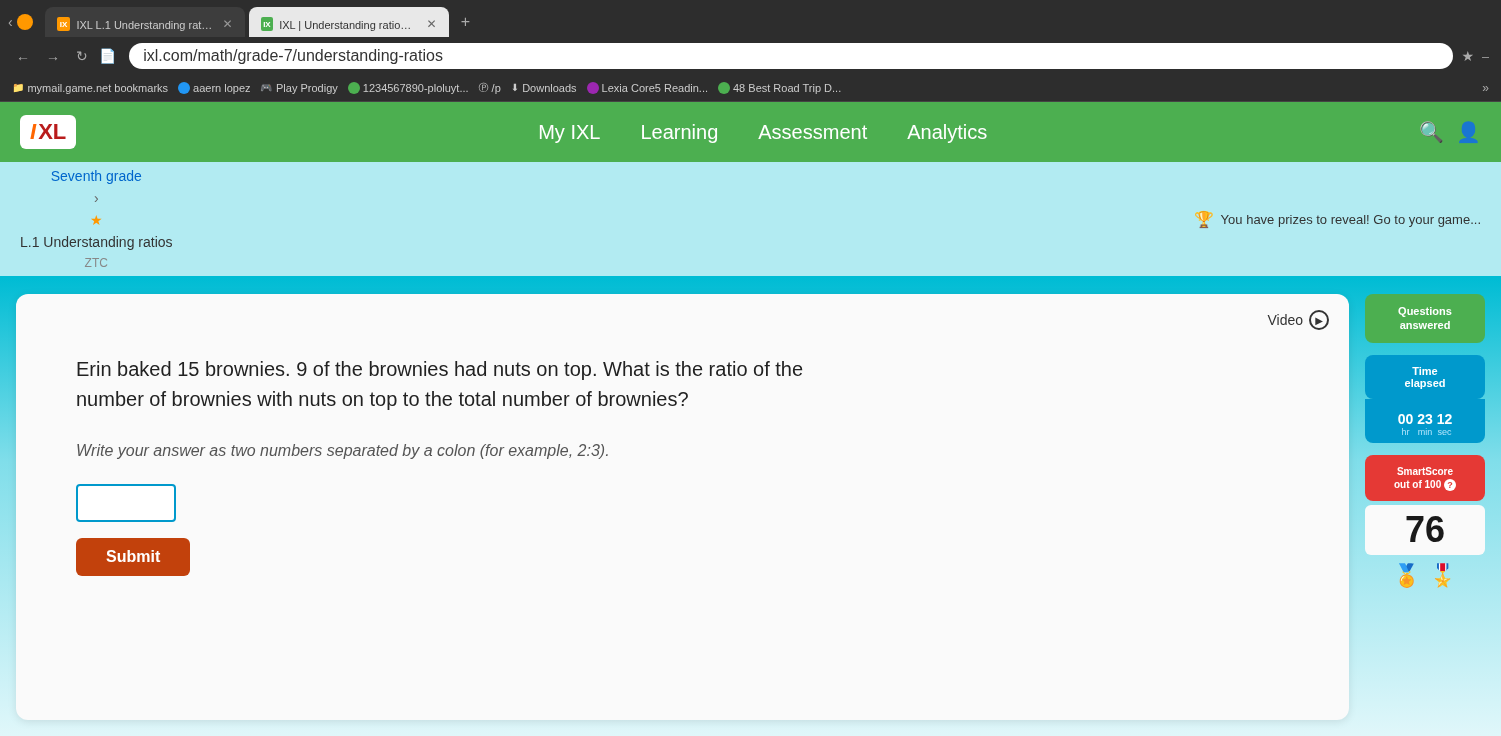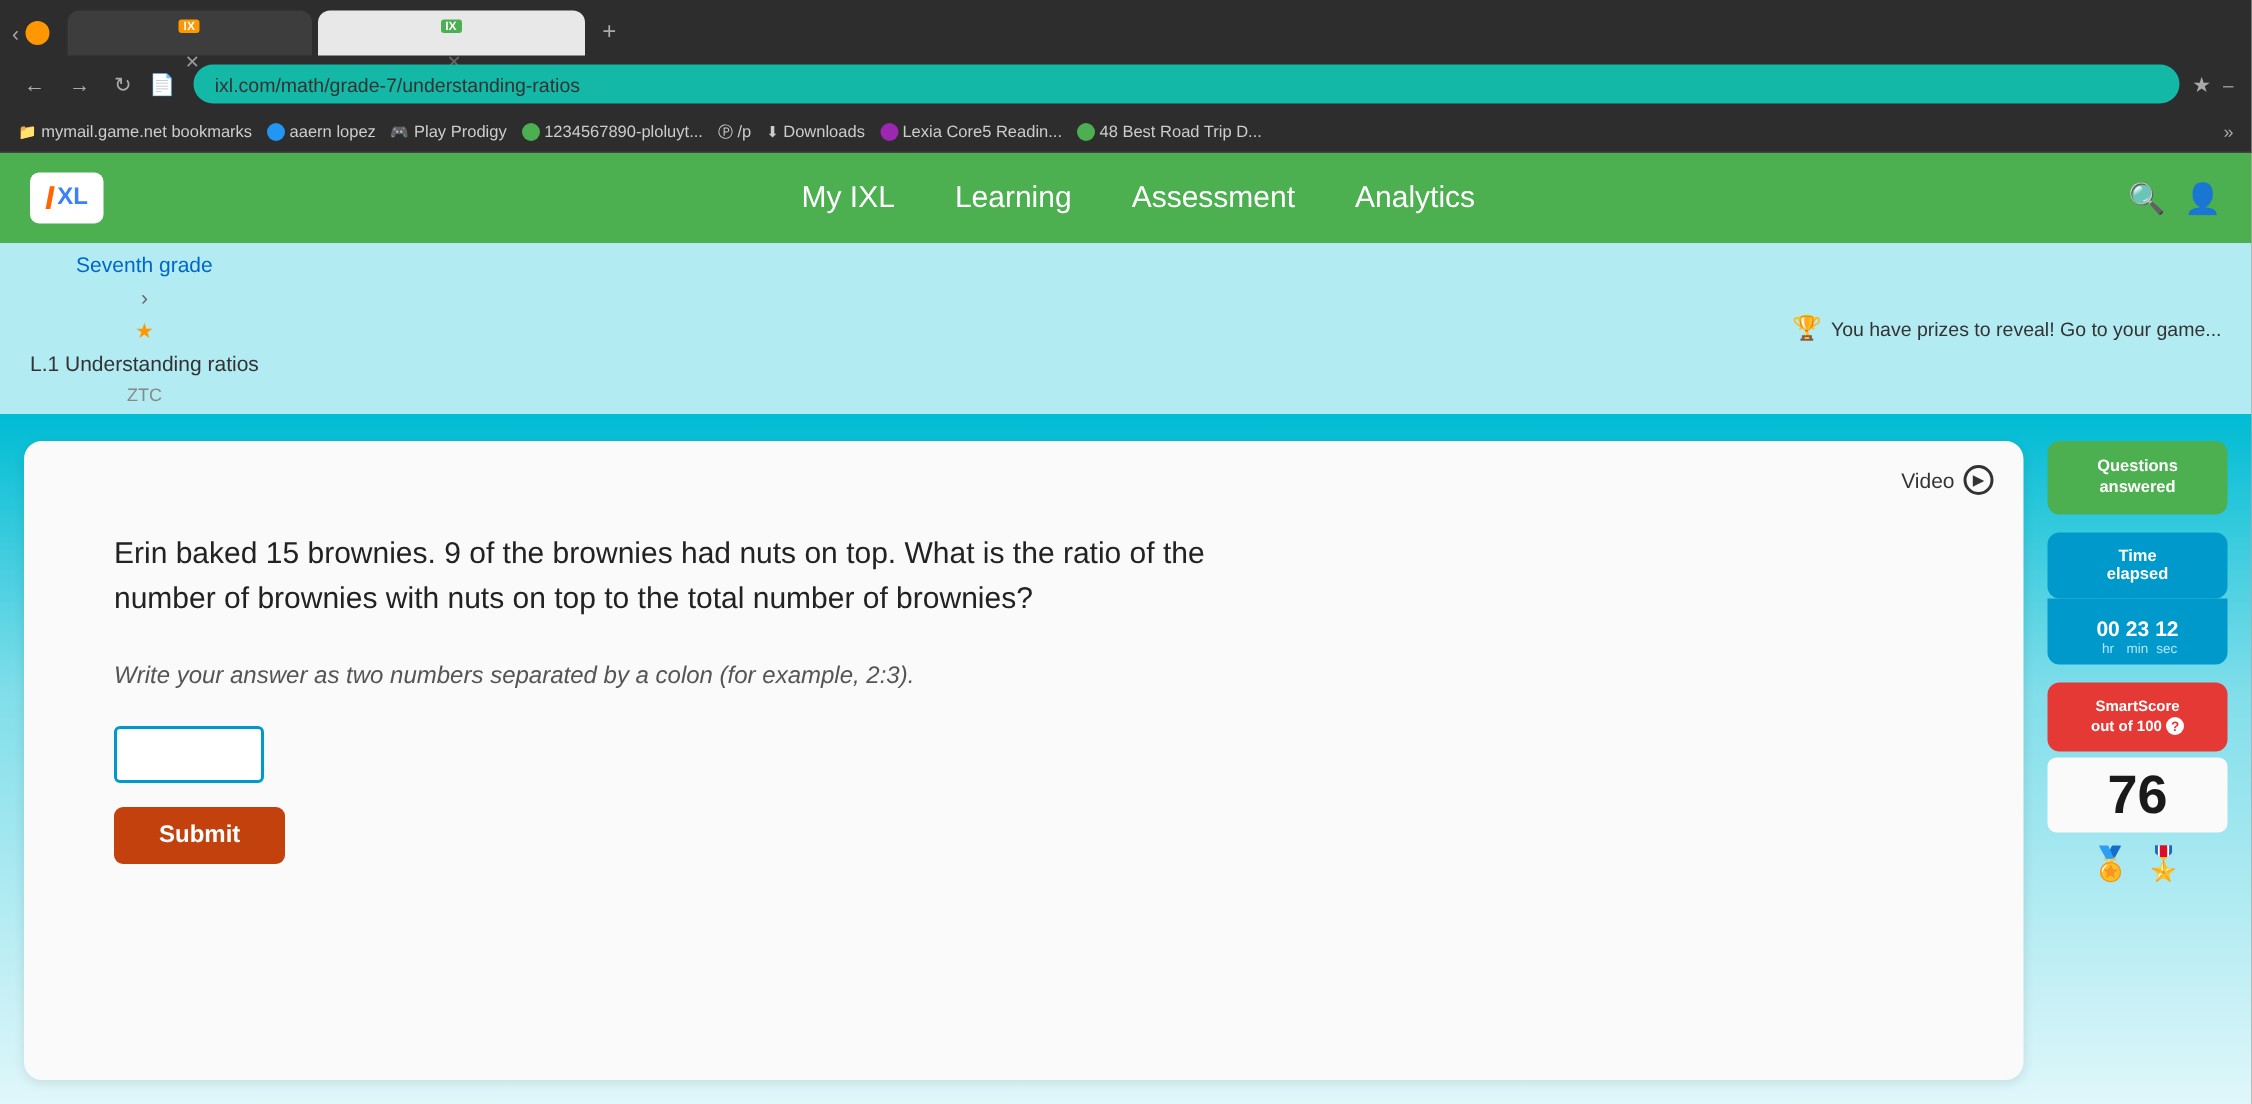--- a/index.html
+++ b/index.html
@@ -1,43 +1,43 @@
 <!DOCTYPE html>
 <html><head>
   <meta charset="utf-8">
   <style>
     * { margin: 0; padding: 0; box-sizing: border-box; }
     body { font-family: Arial, sans-serif; background: #2d2d2d; width: 1501px; height: 736px; overflow: hidden; }
 
     
     .browser-chrome { background: #2d2d2d; }
     .tab-bar { display: flex; align-items: center; padding: 6px 8px 0; gap: 4px; height: 38px; }
-    .tab { display: flex; align-items: center; gap: 6px; padding: 6px 12px; border-radius: 8px 8px 0 0; font-size: 12px; max-width: 200px; height: 30px; flex-direction: column; }
+    .tab { display: flex; align-items: flex-end; gap: 6px; padding: 6px 12px; border-radius: 8px 8px 0 0; font-size: 12px; max-width: 200px; height: 30px; }
     .tab.active { background: #e8e8e8; color: #333; }
     .tab.inactive { background: #3d3d3d; color: #ccc; }
     .tab-favicon { width: 14px; height: 14px; border-radius: 2px; background: #4CAF50; display: flex; align-items: center; justify-content: center; font-size: 8px; color: white; font-weight: bold; }
     .tab-favicon.orange { background: #FF9800; }
     .tab-add { background: none; border: none; color: #aaa; font-size: 16px; cursor: pointer; padding: 2px 8px; }
 
     .address-bar { display: flex; align-items: center; padding: 4px 12px; gap: 8px; height: 36px; }
     .nav-btn { background: none; border: none; color: #aaa; font-size: 14px; cursor: pointer; padding: 4px; }
-    .address-input { flex: 1; background: #14b8a6; border: none; border-radius: 16px; padding: 4px 14px; font-size: 13px; color: #333; height: 26px; }
+    .address-input { flex: 1; background: #ffffff; border: none; border-radius: 16px; padding: 4px 14px; font-size: 16px; color: #333; height: 26px; }
     .address-actions { display: flex; gap: 8px; align-items: center; }
     .addr-icon { color: #aaa; font-size: 14px; }
 
     .bookmarks-bar { display: flex; align-items: center; padding: 3px 12px; gap: 10px; height: 28px; font-size: 11px; color: #ccc; border-bottom: 1px solid #444; }
     .bookmark-item { display: flex; align-items: center; gap: 3px; white-space: nowrap; cursor: pointer; }
 
     
     .ixl-app { background: #f0f0f0; height: 634px; display: flex; flex-direction: column; }
 
     .ixl-header { background: #4CAF50; display: flex; align-items: center; padding: 0 20px; height: 60px; }
     .ixl-logo { background: white; border-radius: 6px; padding: 4px 10px; margin-right: 30px; display: flex; align-items: center; gap: 2px; }
     .ixl-logo-i { color: #FF6600; font-size: 22px; font-weight: bold; font-style: italic; }
-    .ixl-logo-xl { color: #3b82f6; font-size: 16px; font-weight: bold; }
+    .ixl-logo-xl { color: #b91c1c; font-size: 22px; font-weight: bold; }
     .ixl-nav { display: flex; align-items: center; gap: 40px; flex: 1; justify-content: center; }
     .nav-item { color: white; font-size: 20px; font-weight: 500; cursor: pointer; text-decoration: none; }
     .header-icons { display: flex; align-items: center; gap: 12px; }
     .header-icon-btn { background: none; border: none; color: white; font-size: 20px; cursor: pointer; }
 
     .main-content { display: flex; flex: 1; gap: 0; padding: 16px; background: linear-gradient(180deg, #00bcd4 0%, #80deea 40%, #e0f7fa 100%); }
 
     .question-card { background: #fafafa; border-radius: 12px; flex: 1; padding: 30px 60px; margin-right: 16px; position: relative; box-shadow: 0 2px 8px rgba(0,0,0,0.1); }
     .video-link { position: absolute; top: 16px; right: 20px; display: flex; align-items: center; gap: 6px; color: #333; font-size: 14px; cursor: pointer; }
     .video-circle { width: 20px; height: 20px; border-radius: 50%; border: 2px solid #333; display: flex; align-items: center; justify-content: center; font-size: 10px; }

